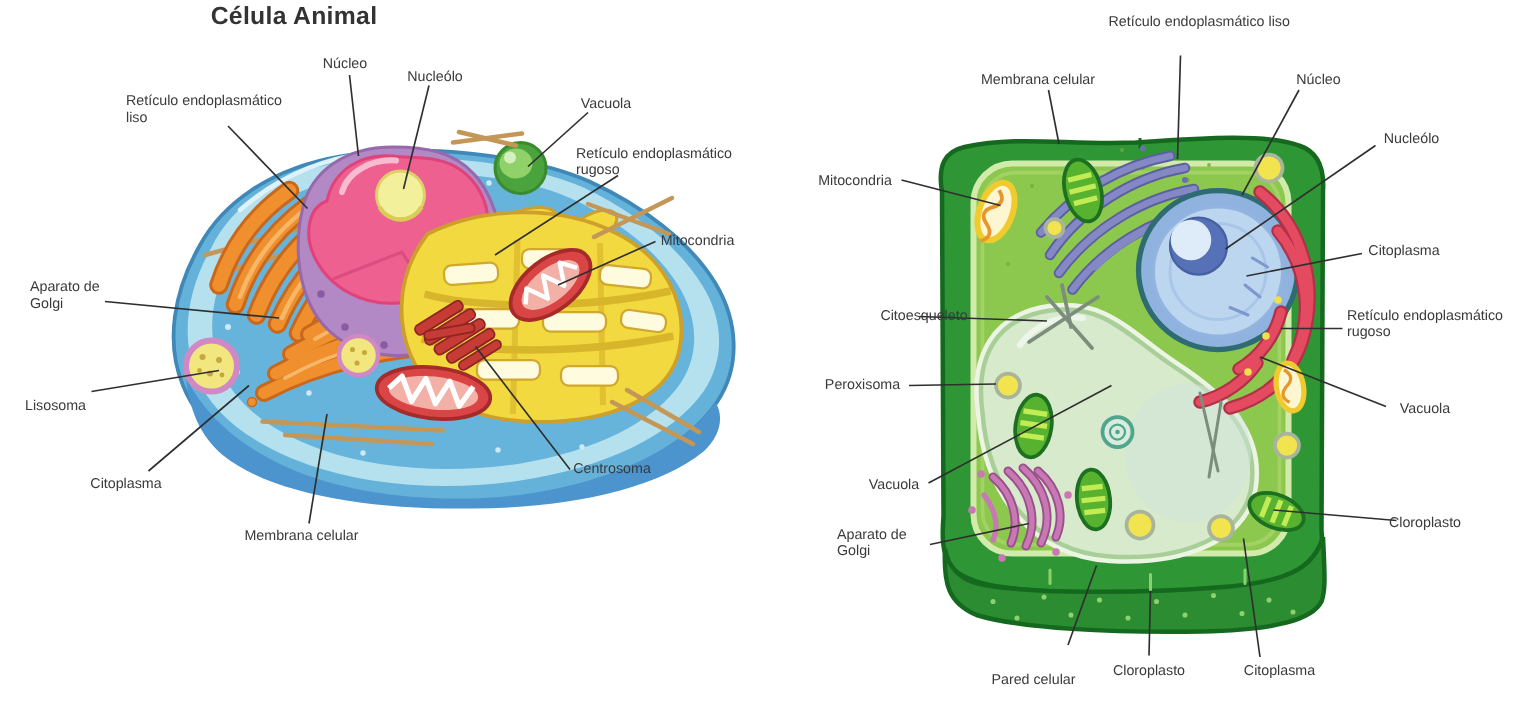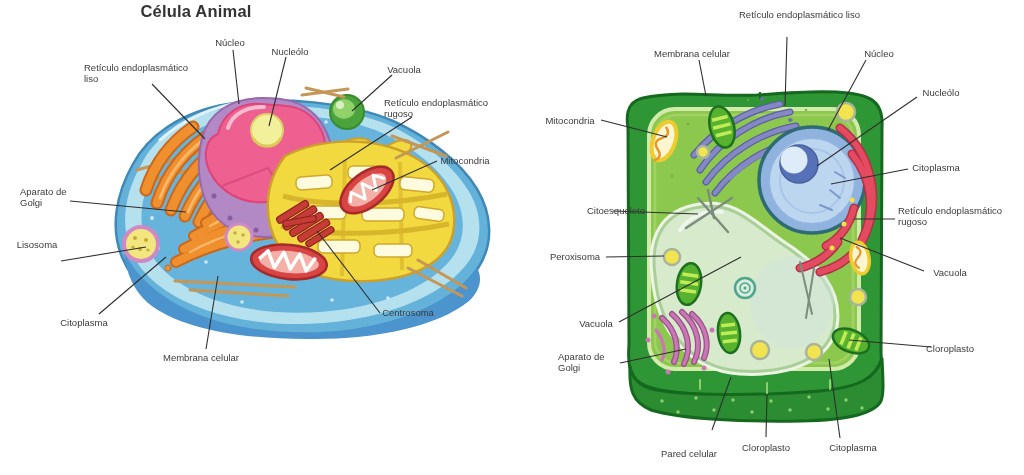--- a/index.html
+++ b/index.html
@@ -406,21 +406,21 @@
 
   <div class="title" style="left:196px;top:2px">Célula Animal</div>
 
   <div class="lbl" style="left:230px;top:37px">Núcleo</div>
   <div class="lbl" style="left:290px;top:46px">Nucleólo</div>
   <div class="lbl wrap" style="left:140px;top:62px;width:112px">Retículo endoplasmático liso</div>
   <div class="lbl" style="left:404px;top:64px">Vacuola</div>
   <div class="lbl wrap" style="left:440px;top:97px;width:112px">Retículo endoplasmático rugoso</div>
   <div class="lbl" style="left:465px;top:155px">Mitocondria</div>
   <div class="lbl wrap" style="left:52px;top:186px;width:64px">Aparato de Golgi</div>
-  <div class="lbl" style="left:37px;top:239px">Lisosoma</div>
+  <div class="lbl" style="left:37px;top:265px">Lisosoma</div>
   <div class="lbl" style="left:84px;top:317px">Citoplasma</div>
   <div class="lbl" style="left:201px;top:352px">Membrana celular</div>
   <div class="lbl" style="left:408px;top:307px">Centrosoma</div>
 
   <div class="lbl wrap" style="left:800px;top:9px;width:122px">Retículo endoplasmático liso</div>
   <div class="lbl" style="left:692px;top:48px">Membrana celular</div>
   <div class="lbl" style="left:879px;top:48px">Núcleo</div>
   <div class="lbl" style="left:941px;top:87px">Nucleólo</div>
   <div class="lbl" style="left:570px;top:115px">Mitocondria</div>
   <div class="lbl" style="left:936px;top:162px">Citoplasma</div>

